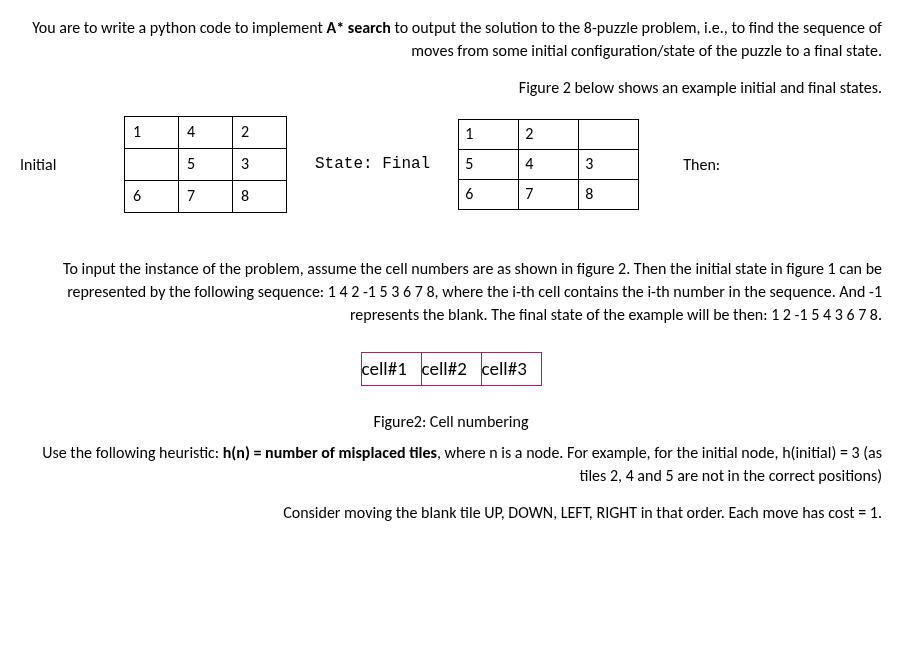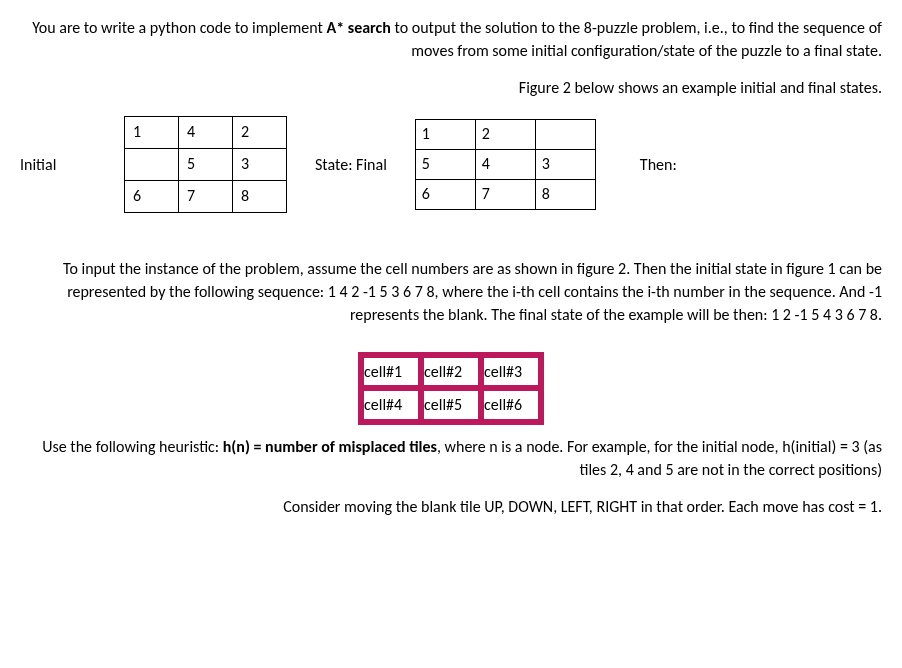--- a/index.html
+++ b/index.html
@@ -29,20 +29,21 @@
   .fig-label {
     padding-top: 2px;
   }
   .fig-label-initial {
     width: 104px;
   }
   .fig-label-statefinal {
     padding-left: 28px;
     padding-right: 28px;
     padding-top: 2px;
+    font-family: Liberation Mono, monospace;
   }
   .fig-label-state2 {
     padding-left: 44px;
     padding-top: 2px;
   }
   table.grid {
     border-collapse: collapse;
   }
   table.grid td {
     border: 1px solid #000;
@@ -57,24 +58,24 @@
   table.grid-small td {
     width: 60px;
     height: 30px;
     font-size: 16px;
     padding: 2px 6px;
     text-align: left;
   }
   table.cell-labels td {
     width: 60px;
     height: 30px;
-    font-size: 16px;
+    font-size: 19px;
     padding: 2px 0;
     text-align: left;
-    border: 6px solid #be185d;
+    border: 1px solid #be185d;
   }
   .caption-center {
     text-align: center;
     margin: 6px 0 10px 0;
   }
   .cell-fig-wrap {
     display: flex;
     justify-content: center;
     margin-top: 26px;
     margin-bottom: 10px;
@@ -144,29 +145,25 @@
   <p class="para">To input the instance of the problem, assume the cell numbers are as shown in figure 2. Then the initial state in figure 1 can be represented by the following sequence: 1 4 2 -1 5 3 6 7 8, where the i-th cell contains the i-th number in the sequence. And -1 represents the blank. The final state of the example will be then: 1 2 -1 5 4 3 6 7 8.</p>
 
   <div class="cell-fig-wrap">
     <table class="grid cell-labels">
       <tbody>
           <tr>
         <td>cell#1</td>
         <td>cell#2</td>
         <td>cell#3</td>
       </tr>
-      <tr>
-        <td>cell#4</td>
-        <td>cell#5</td>
-        <td>cell#6</td>
-      </tr>
     </tbody>
       </table>
   </div>
 
+  <p class="caption-center" style="margin-top:24px; margin-bottom:8px;">Figure2: Cell numbering</p>
 
   <p class="para">
     <span>Use the following heuristic: </span><b>h(n) = number of misplaced tiles</b><span>, where n is a node. For example, for the initial node, h(initial) = 3 (as tiles 2, 4 and 5 are not in the correct positions)</span>
   </p>
 
   <p class="para" style="margin-bottom:0;">Consider moving the blank tile UP, DOWN, LEFT, RIGHT in that order. Each move has cost = 1.</p>
 
 </div>
 
 </body></html>

